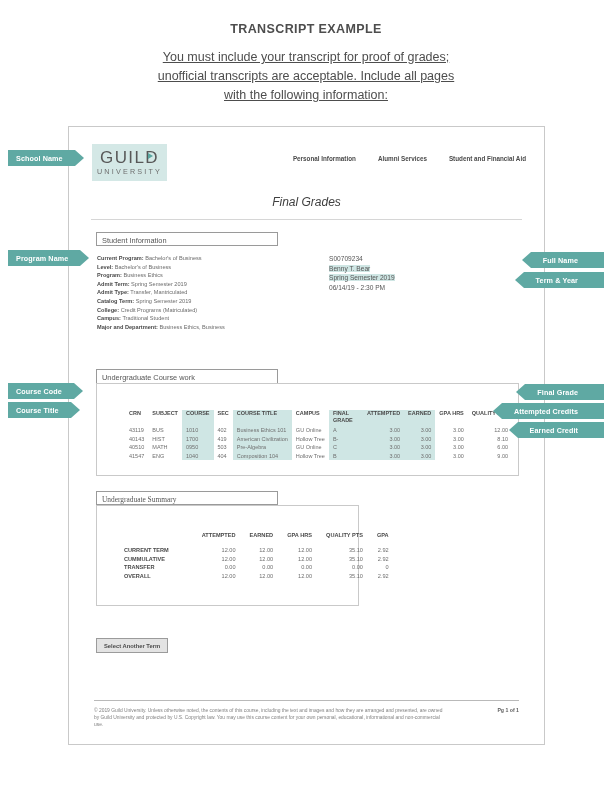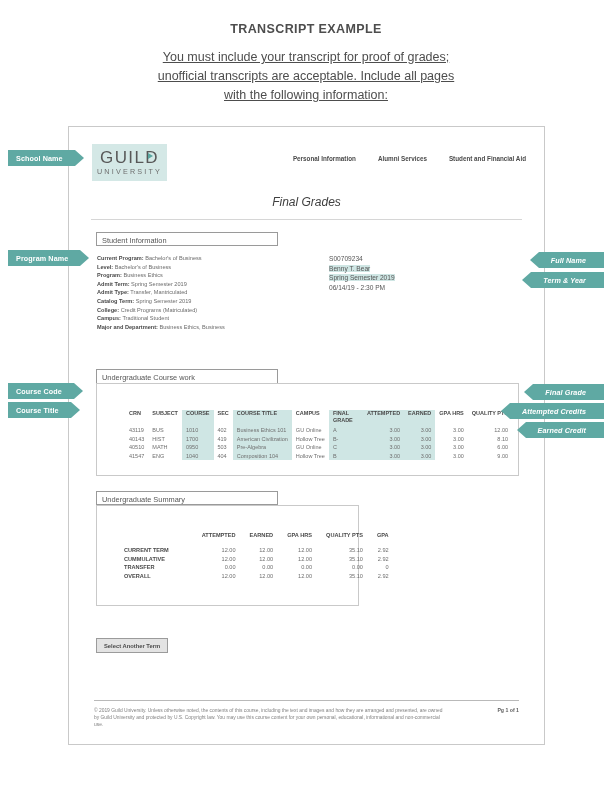--- a/index.html
+++ b/index.html
@@ -88,21 +88,21 @@
   .callout{
     position:absolute;height:16px;background:#5fa9a3;color:#fff;
     font-size:7.2px;font-weight:bold;display:flex;align-items:center;
     white-space:nowrap;letter-spacing:.1px;
   }
   .callout.right-point{padding:0 12px 0 8px;}
   .callout.right-point:after{
     content:"";position:absolute;left:100%;top:0;width:0;height:0;
     border-left:9px solid #5fa9a3;border-top:8px solid transparent;border-bottom:8px solid transparent;
   }
-  .callout.left-point{padding:0 18px 0 12px;justify-content:flex-end;font-style:italic;}
+  .callout.left-point{padding:0 26px 0 12px;justify-content:flex-end;}
   .callout.left-point:before{
     content:"";position:absolute;right:100%;top:0;width:0;height:0;
     border-right:9px solid #5fa9a3;border-top:8px solid transparent;border-bottom:8px solid transparent;
   }
 </style>
 </head>
 <body>
 
 <div class="intro-title">TRANSCRIPT EXAMPLE</div>
 <div class="intro-body">
@@ -219,21 +219,21 @@
           <td class="hlcol">B</td>
           <td class="hlcol num">3.00</td>
           <td class="hlcol num">3.00</td>
           <td class="num">3.00</td>
           <td class="num">9.00</td>
         </tr>
       </tbody>
     </table>
   </div>
 
-  <div class="sec-box" style="left:27px;top:364px;width:182px;height:14px;">Undergraduate Summary</div>
+  <div class="sec-box" style="left:27px;top:364px;width:182px;height:14px;font-family:Liberation Serif, serif;">Undergraduate Summary</div>
   <div class="panel" style="left:27px;top:378px;width:263px;height:101px;">
     <table class="sum">
       <thead>
         <tr>
           <th></th>
           <th>ATTEMPTED</th>
           <th>EARNED</th>
           <th>GPA HRS</th>
           <th>QUALITY PTS</th>
           <th>GPA</th>

